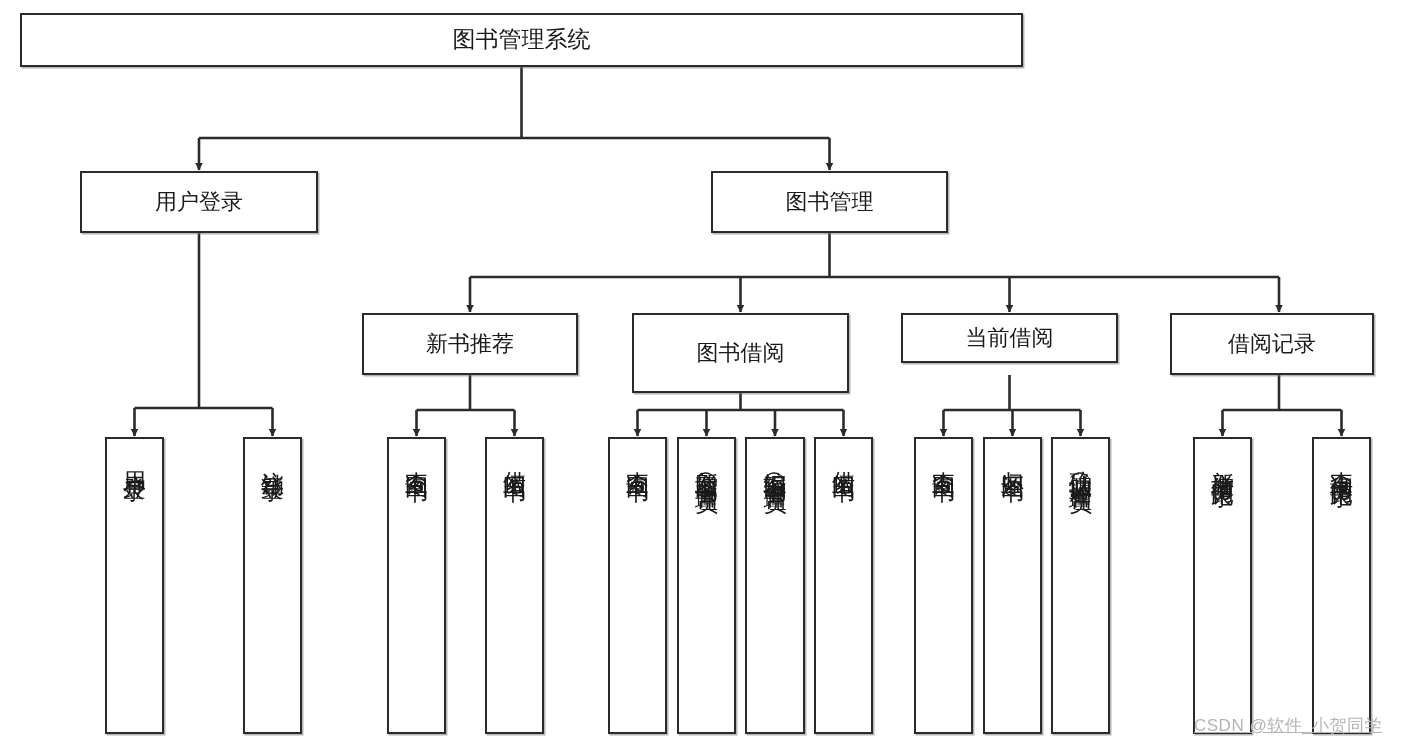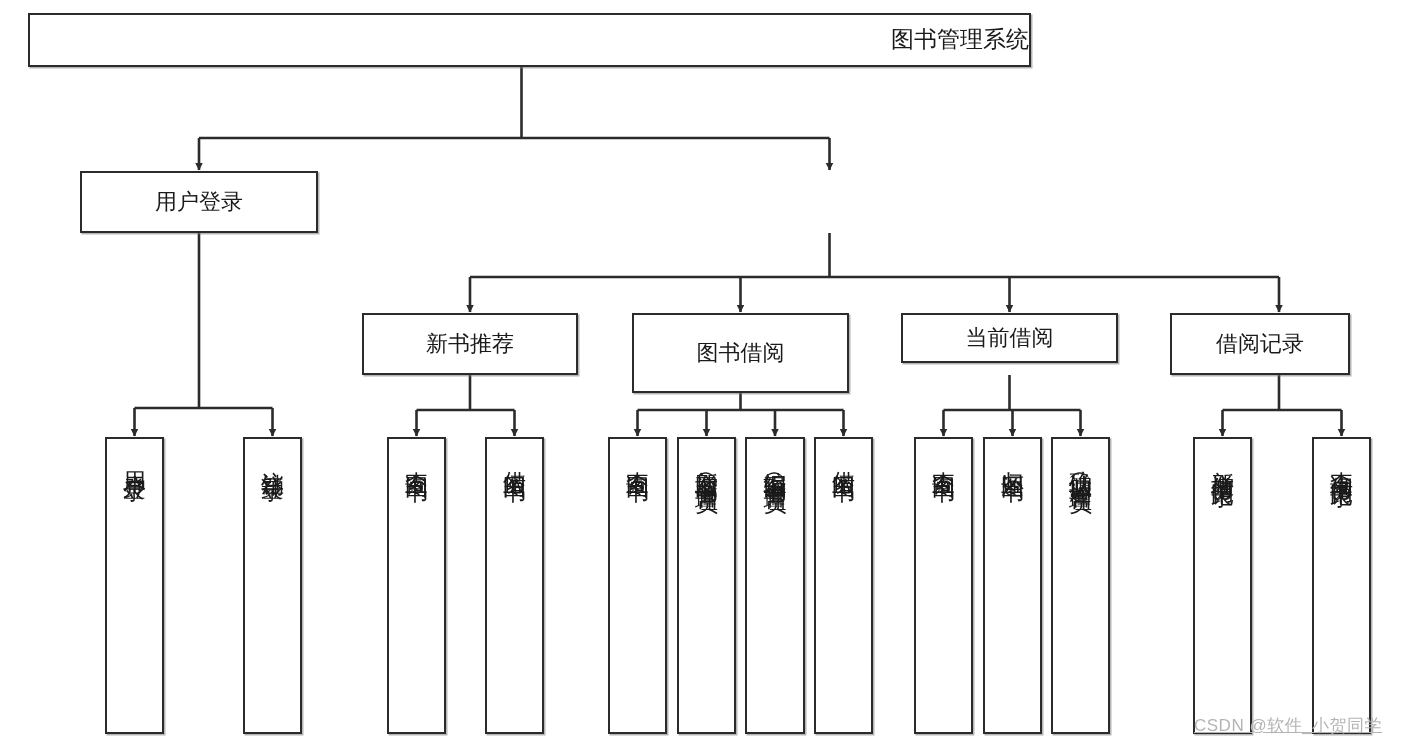--- a/index.html
+++ b/index.html
@@ -114,38 +114,41 @@
         <line x1="943.5" y1="410" x2="943.5" y2="436" marker-end="url(#arrowhead)"></line>
         <line x1="1012.5" y1="410" x2="1012.5" y2="436" marker-end="url(#arrowhead)"></line>
         <line x1="1080.5" y1="410" x2="1080.5" y2="436" marker-end="url(#arrowhead)"></line>
         <line x1="1279" y1="375" x2="1279" y2="410"></line>
         <line x1="1222.5" y1="410" x2="1341.5" y2="410"></line>
         <line x1="1222.5" y1="410" x2="1222.5" y2="436" marker-end="url(#arrowhead)"></line>
         <line x1="1341.5" y1="410" x2="1341.5" y2="436" marker-end="url(#arrowhead)"></line>
       </g>
   </svg>
 
-  <div class="node-box node-root" style="left: 28px; top: 13px; width: 1003px; height: 54px; justify-content: flex-end;">
+  <div class="node-box node-root" style="left: 20px; top: 13px; width: 1003px; height: 54px;">
     <span class="node-label">图书管理系统</span>
   </div>
 
   <div class="node-box node-level2" style="left: 80px; top: 171px; width: 238px; height: 62px;">
     <span class="node-label">用户登录</span>
+  </div>
+  <div class="node-box node-level2" style="left: 711px; top: 171px; width: 237px; height: 62px;">
+    <span class="node-label">图书管理</span>
   </div>
 
   <div class="node-box node-level3" style="left: 362px; top: 313px; width: 216px; height: 62px; align-items: center;">
     <span class="node-label">新书推荐</span>
   </div>
   <div class="node-box node-level3" style="left: 632px; top: 313px; width: 217px; height: 80px;">
     <span class="node-label">图书借阅</span>
   </div>
   <div class="node-box node-level3" style="left: 901px; top: 313px; width: 217px; height: 50px;">
     <span class="node-label">当前借阅</span>
   </div>
-  <div class="node-box node-level3" style="left: 1170px; top: 313px; width: 180px; height: 62px;">
+  <div class="node-box node-level3" style="left: 1170px; top: 313px; width: 204px; height: 62px;">
     <span class="node-label">借阅记录</span>
   </div>
 
   <div class="node-box node-leaf" style="left: 105px; top: 437px; width: 59px; height: 297px;">
     <span class="node-label">用户登录</span>
   </div>
   <div class="node-box node-leaf" style="left: 243px; top: 437px; width: 59px; height: 297px;">
     <span class="node-label">注销登录</span>
   </div>
   <div class="node-box node-leaf" style="left: 387px; top: 437px; width: 59px; height: 297px;">

